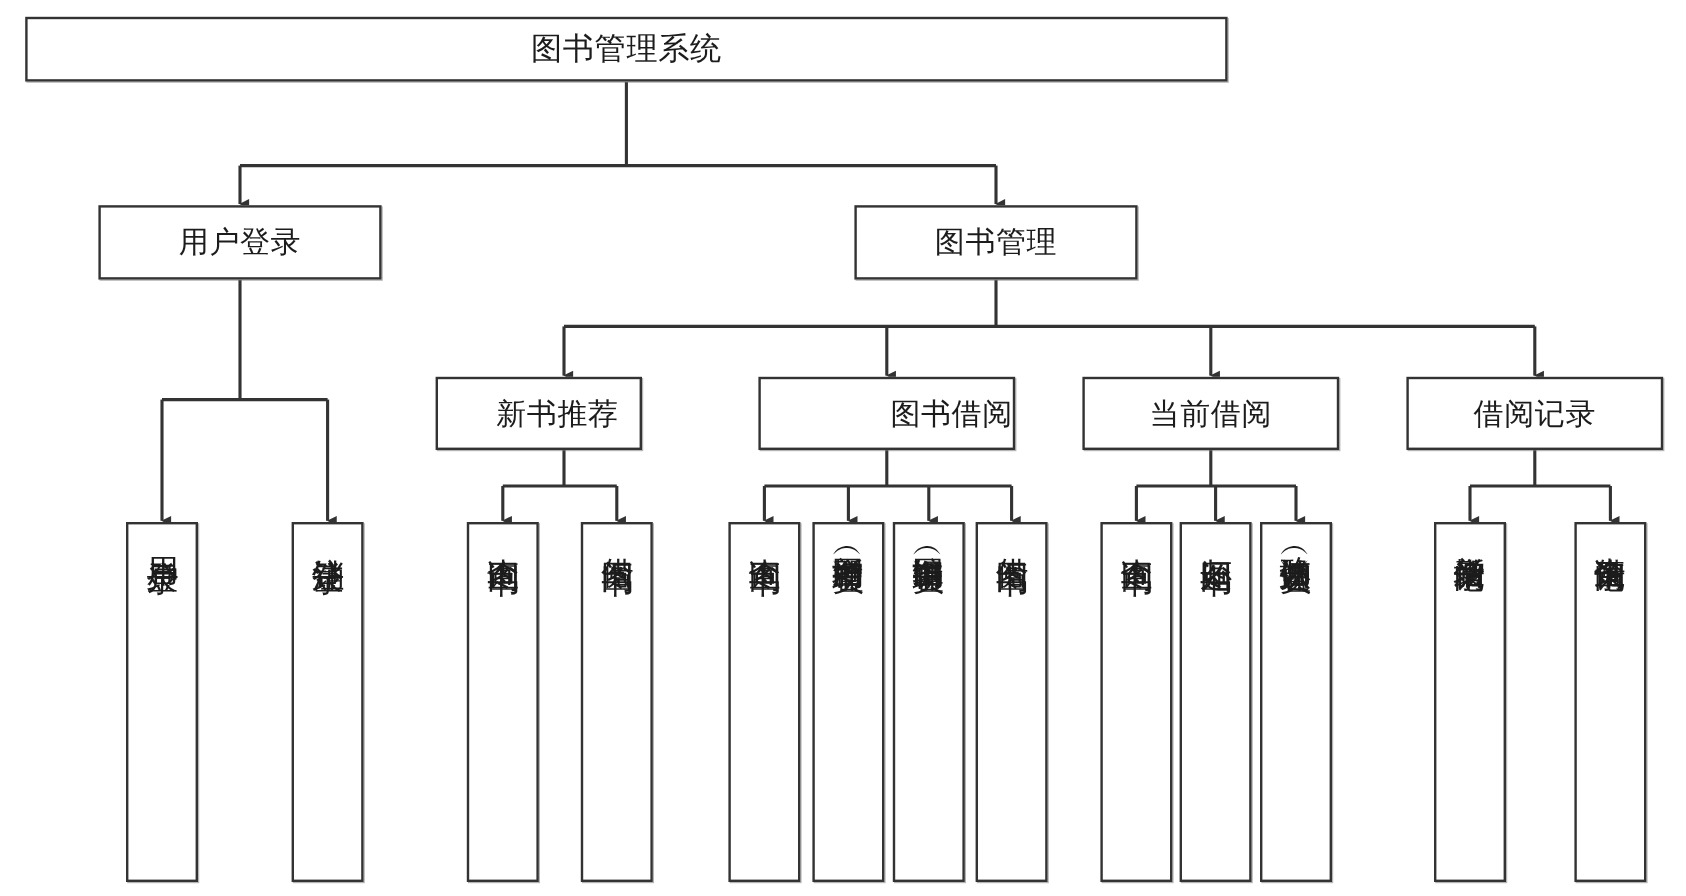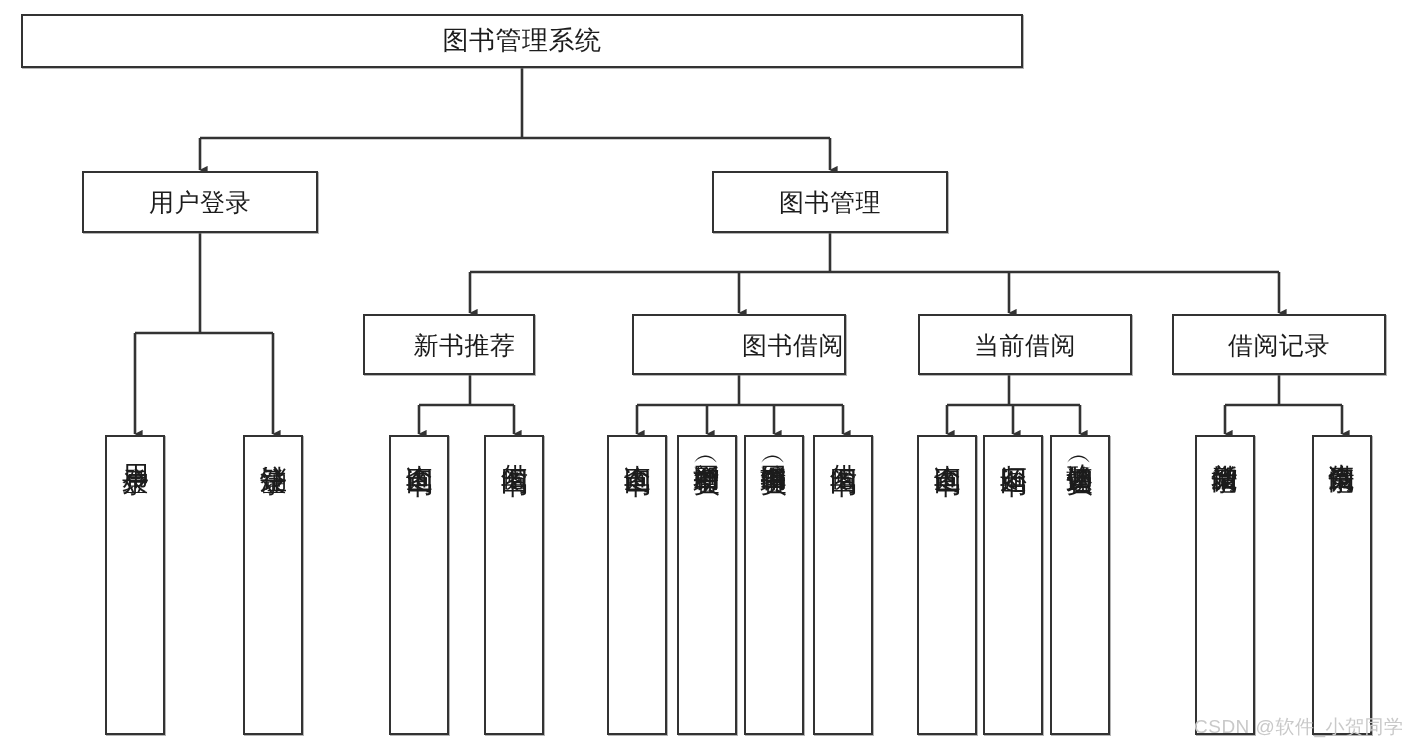--- a/index.html
+++ b/index.html
@@ -135,21 +135,21 @@
       </div>
       <div class="node horiz" id="node-bookmgmt" style="left: 712px; top: 171px; width: 236px; height: 62px; align-items: center;">
         <span class="node-label">图书管理</span>
       </div>
       <div class="node horiz" id="node-newbook" style="left: 363px; top: 314px; width: 172px; height: 61px; padding-left: 31px;">
         <span class="node-label">新书推荐</span>
       </div>
       <div class="node horiz" id="node-borrow" style="left: 632px; top: 314px; width: 214px; height: 61px; justify-content: flex-end;">
         <span class="node-label">图书借阅</span>
       </div>
-      <div class="node horiz" id="node-current" style="left: 902px; top: 314px; width: 214px; height: 61px; margin-left: 16px;">
+      <div class="node horiz" id="node-current" style="left: 902px; top: 314px; width: 214px; height: 61px;">
         <span class="node-label">当前借阅</span>
       </div>
       <div class="node horiz" id="node-records" style="left: 1172px; top: 314px; width: 214px; height: 61px;">
         <span class="node-label">借阅记录</span>
       </div>
       <div class="node vert" id="node-leaf1" style="left: 105px; top: 435px; width: 60px; height: 300px;">
         <span class="node-label">用户登录</span>
       </div>
       <div class="node vert" id="node-leaf2" style="left: 243px; top: 435px; width: 60px; height: 300px;">
         <span class="node-label">注销登录</span>
@@ -182,14 +182,13 @@
         <span class="node-label">确认归还（管理员）</span>
       </div>
       <div class="node vert tall" id="node-leaf12" style="left: 1195px; top: 435px; width: 60px; height: 300px;">
         <span class="node-label">新增借阅记录</span>
       </div>
       <div class="node vert tall" id="node-leaf13" style="left: 1312px; top: 435px; width: 60px; height: 300px;">
         <span class="node-label">查询借阅记录</span>
       </div>
     </div>
 
-  <div class="watermark" style="left:1194px; top:714px;">CSDN @软件_小贺同学</div>
 </div>
 
 </body></html>

